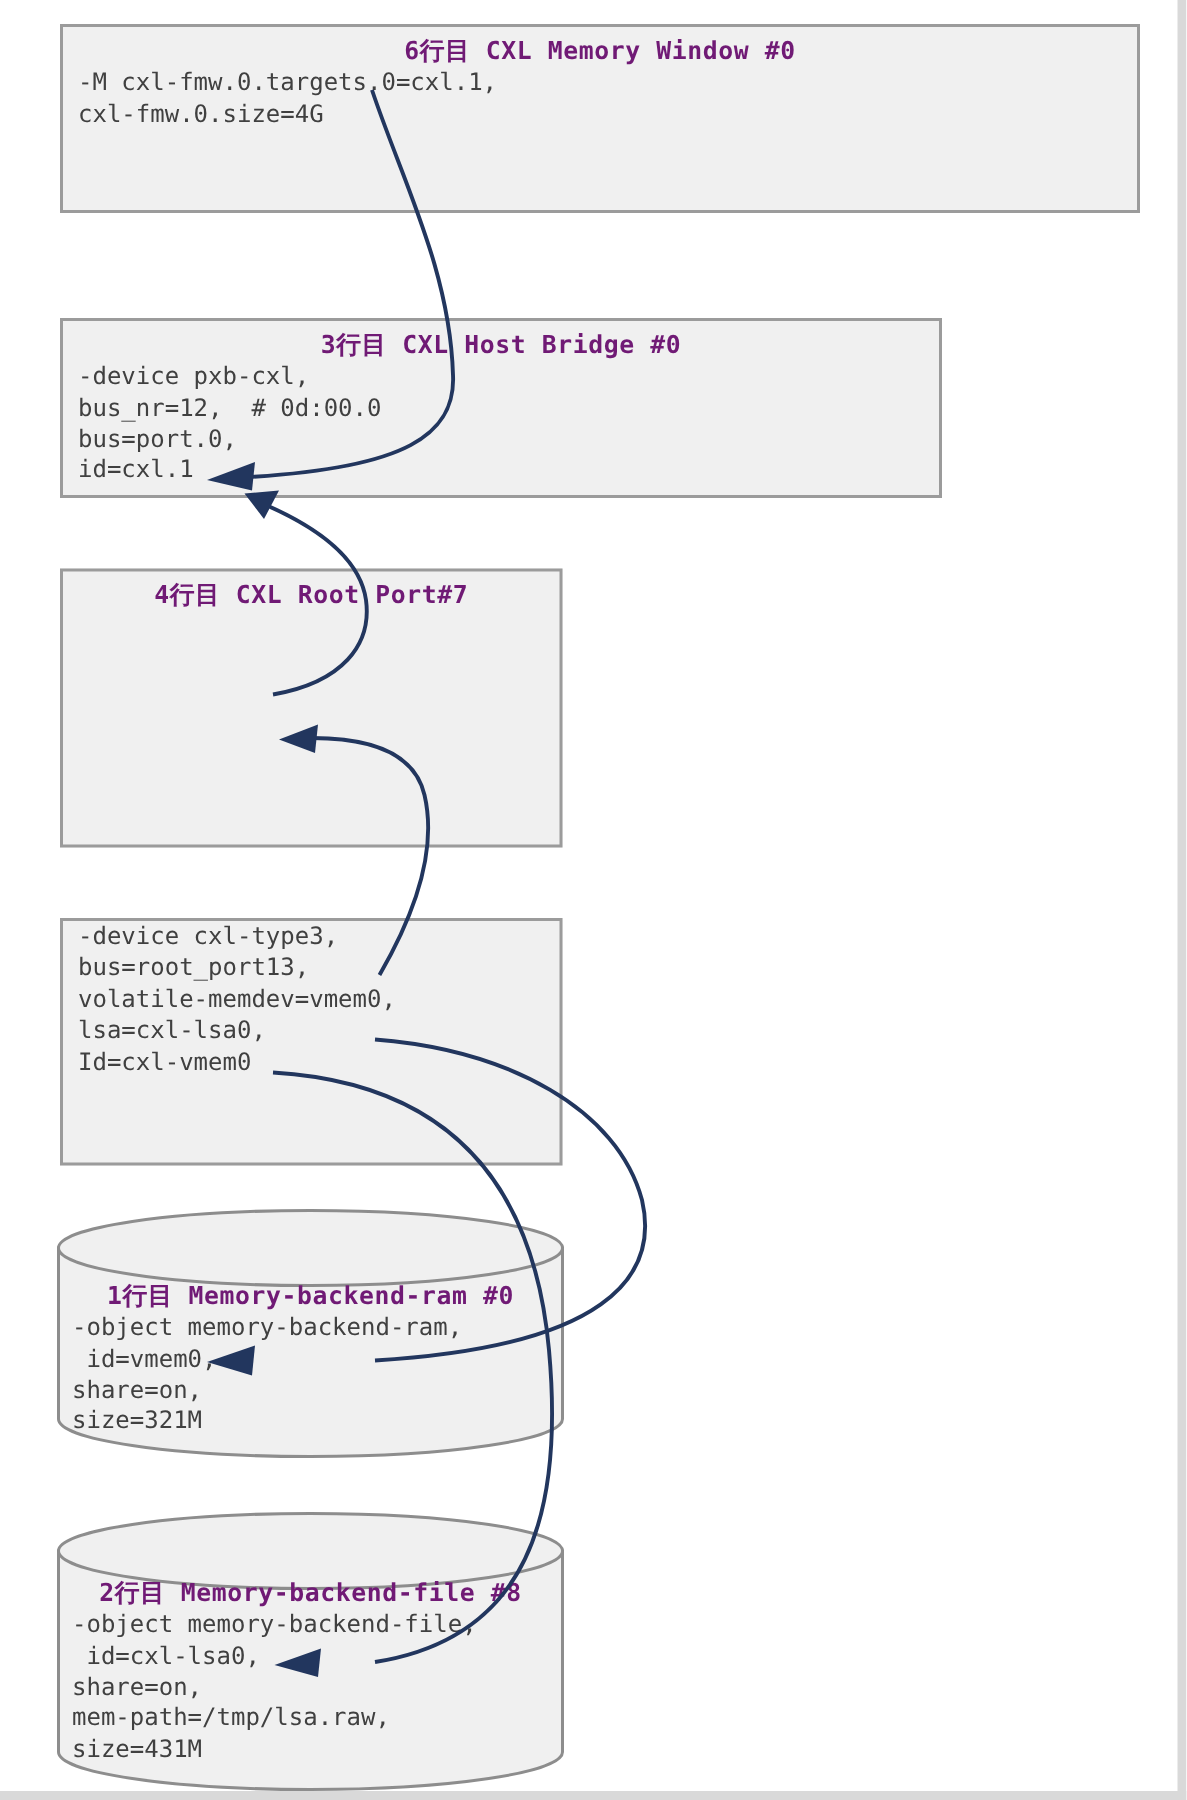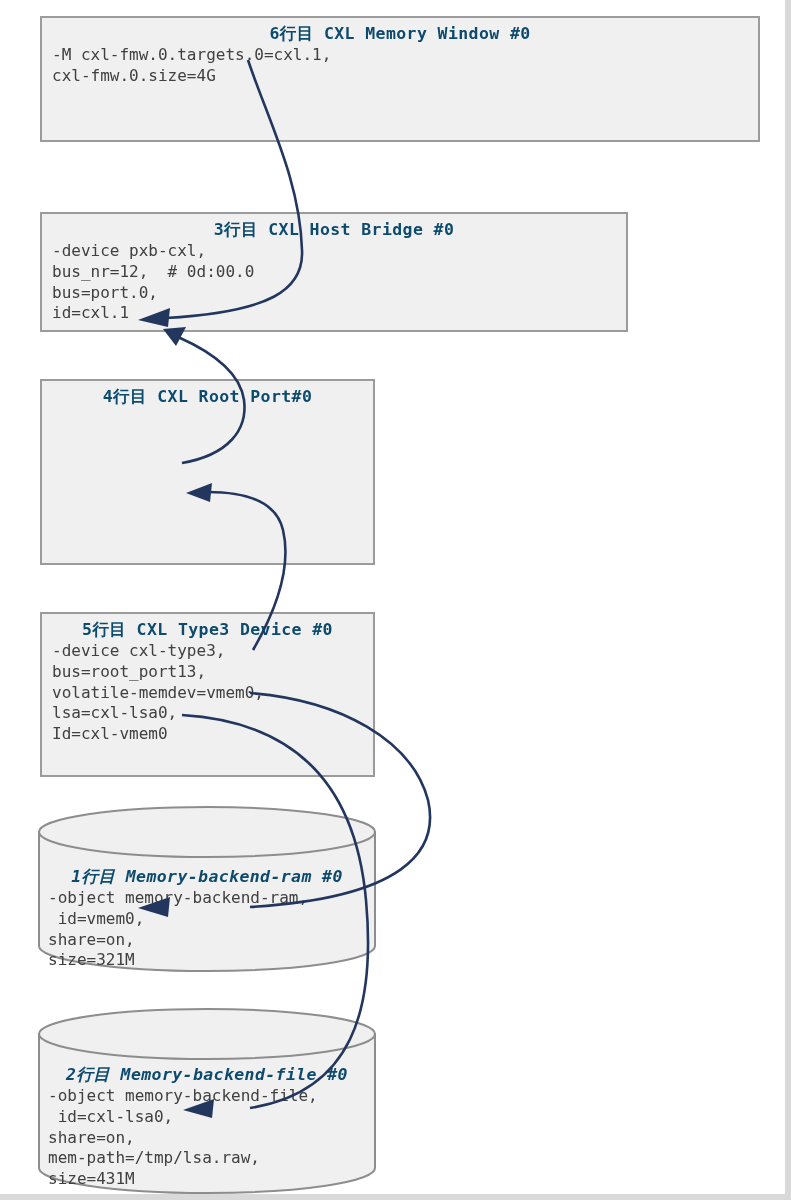--- a/index.html
+++ b/index.html
@@ -25,21 +25,21 @@
     background: #f0f0f0;
     border: 2px solid #9b9b9b;
     box-sizing: border-box;
     z-index: 1;
   }
   .node-title {
     text-align: center;
     font-family: "DejaVu Sans Mono", monospace;
     font-weight: bold;
     font-size: 16.5px;
-    color: #0c4a6e;
+    color: #701a75;
     letter-spacing: 0.4px;
     white-space: pre;
     line-height: 1.25;
     margin: 6px 0 0 0;
     padding: 0 4px;
   }
   .node-body {
     font-family: "DejaVu Sans Mono", monospace;
     font-size: 16px;
     color: #404040;
@@ -58,21 +58,21 @@
     position: absolute;
     left: 0;
     top: 0;
   }
   .cyl-content {
     position: absolute;
     left: 0;
     top: 0;
     width: 100%;
   }
-  .cyl .node-title { margin-top: 13px; font-style: italic; }
+  .cyl .node-title { margin-top: 0; }
 
   
   #arrow-layer {
     position: absolute;
     left: 0;
     top: 0;
     width: 791px;
     height: 1200px;
     z-index: 3;
     pointer-events: none;
@@ -97,25 +97,24 @@
 
   <div class="node-box" style="left:40px; top:212px; width:588px; height:120px;">
     <div class="node-title">3行目 CXL Host Bridge #0</div>
     <div class="node-body">-device pxb-cxl,
 bus_nr=12,  # 0d:00.0
 bus=port.0,
 id=cxl.1</div>
   </div>
 
   <div class="node-box" style="left:40px; top:379px; width:335px; height:186px;">
-    <div class="node-title">4行目 CXL Root Port#0</div>
+    <div class="node-title">4行目 CXL Root Port#7</div>
   </div>
 
   <div class="node-box" style="left:40px; top:612px; width:335px; height:165px;">
-    <div class="node-title">5行目 CXL Type3 Device #0</div>
     <div class="node-body">-device cxl-type3,
 bus=root_port13,
 volatile-memdev=vmem0,
 lsa=cxl-lsa0,
 Id=cxl-vmem0</div>
   </div>
 
   <div class="cyl" style="left:38px; top:806px; width:338px; height:166px;">
     <svg width="338" height="166" viewBox="0 0 338 166">
       <path d="M1,26 L1,140 A168,25 0 0 0 337,140 L337,26 Z" fill="#f0f0f0" stroke="#8d8d8d" stroke-width="2"></path>
@@ -129,21 +128,21 @@
 size=321M</div>
     </div>
   </div>
 
   <div class="cyl" style="left:38px; top:1008px; width:338px; height:186px;">
     <svg width="338" height="186" viewBox="0 0 338 186">
       <path d="M1,26 L1,160 A168,25 0 0 0 337,160 L337,26 Z" fill="#f0f0f0" stroke="#8d8d8d" stroke-width="2"></path>
       <ellipse cx="169" cy="26" rx="168" ry="25" fill="#f0f0f0" stroke="#8d8d8d" stroke-width="2"></ellipse>
     </svg>
     <div class="cyl-content" style="padding-top:44px;">
-      <div class="node-title">2行目 Memory-backend-file #0</div>
+      <div class="node-title">2行目 Memory-backend-file #8</div>
       <div class="node-body">-object memory-backend-file,
  id=cxl-lsa0,
 share=on,
 mem-path=/tmp/lsa.raw,
 size=431M</div>
     </div>
   </div>
 
   <svg id="arrow-layer" viewBox="0 0 791 1200">
 

